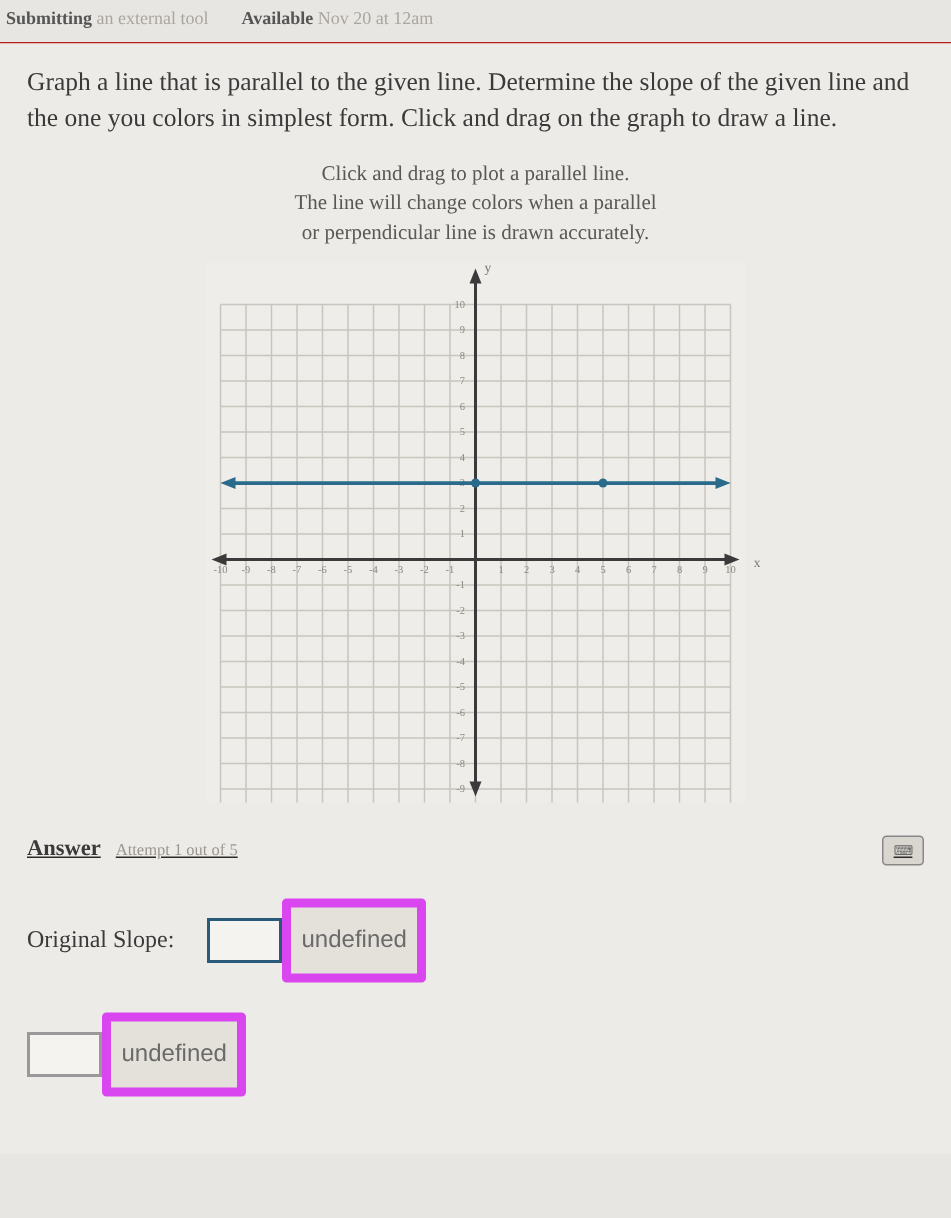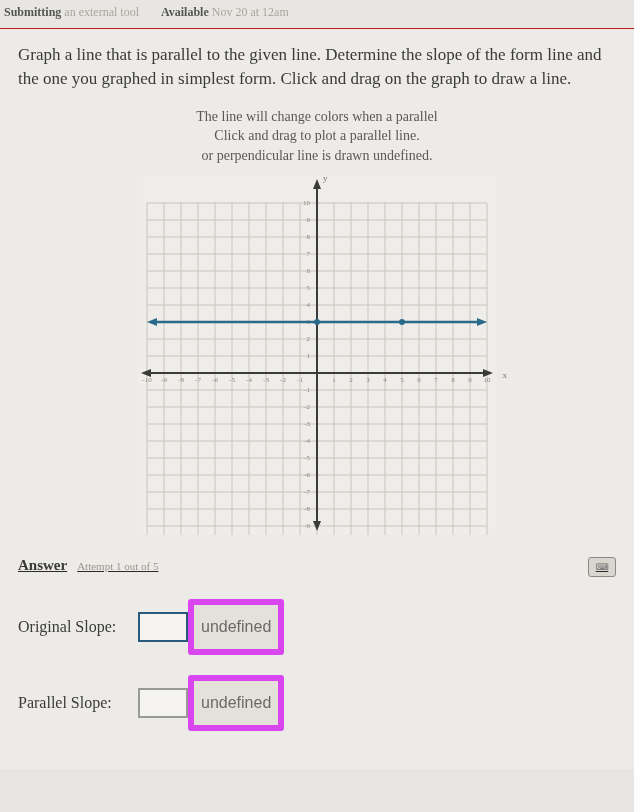--- a/index.html
+++ b/index.html
@@ -138,26 +138,26 @@
     <span class="dim">an external tool</span>
   </span>
   <span>
     <span class="strong">Available</span>
     <span class="dim">Nov 20 at 12am</span>
   </span>
 </div>
 
 <div class="content">
 
-  <p class="question">Graph a line that is parallel to the given line. Determine the slope of the form line and the one you graphed in simplest form. Click and drag on the graph to draw a line.</p>
+  <p class="question">Graph a line that is parallel to the given line. Determine the slope of the given line and the one you colors in simplest form. Click and drag on the graph to draw a line.</p>
 
   <div class="instruction-block">
+    <div>Click and drag to plot a parallel line.</div>
     <div>The line will change colors when a parallel</div>
-    <div>Click and drag to plot a parallel line.</div>
-    <div>or perpendicular line is drawn undefined.</div>
+    <div>or perpendicular line is drawn accurately.</div>
   </div>
 
   <div class="graph-wrap">
     <div class="graph">
       <span class="axis-label-y">y</span>
       <span class="axis-label-x">x</span>
       <svg width="360" height="360" viewBox="0 0 360 360">
 
         <g id="grid" stroke="#c8c5be" stroke-width="1">
             <line x1="10" x2="10" y1="28" y2="368"></line>
@@ -272,18 +272,17 @@
       </div>
   </div>
 
   <div class="slope-row">
     <span class="slope-label">Original Slope:</span>
     <input class="slope-input" type="text" value="" style="">
     <button class="undef-btn">undefined</button>
   </div>
 
   <div class="slope-row">
-    <span class="slope-label">Parallel Slope:</span>
     <input class="slope-input gray" type="text" value="" style="">
     <button class="undef-btn">undefined</button>
   </div>
 
 </div>
 
 </body></html>

